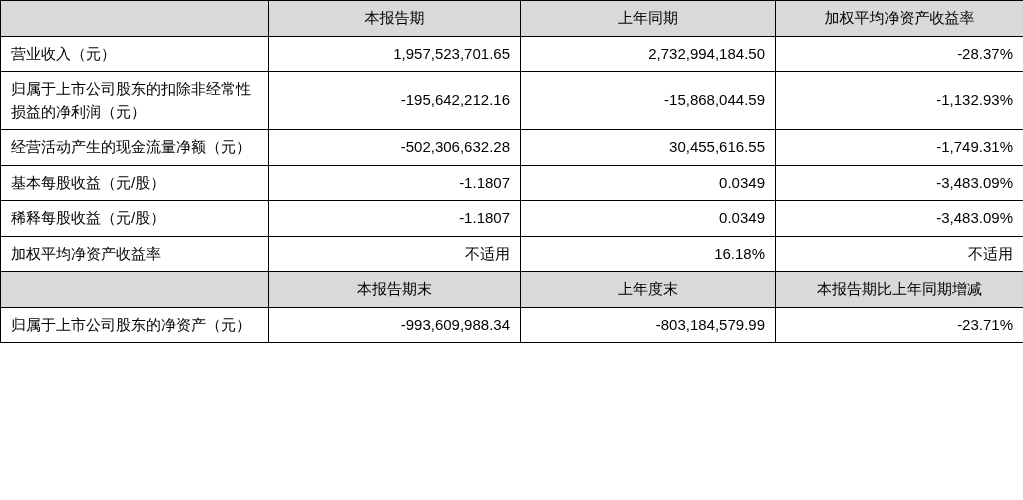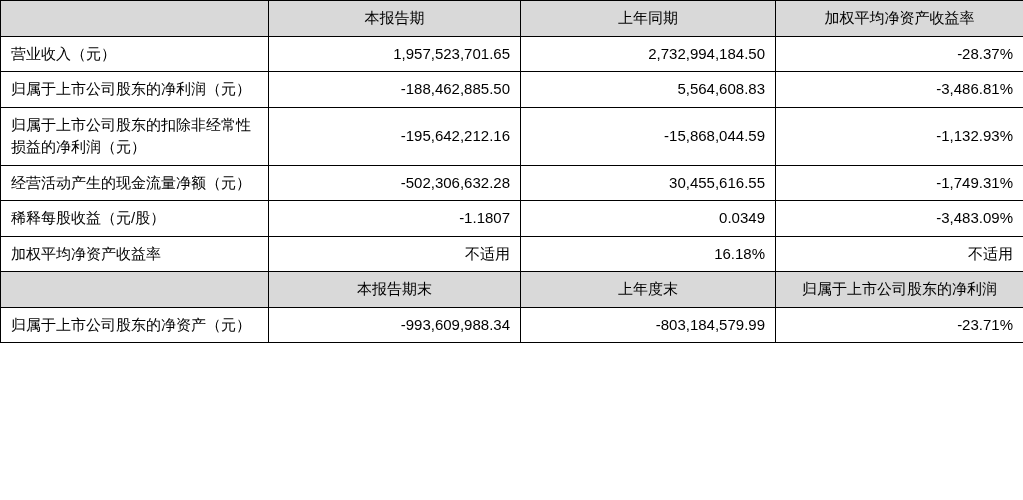--- a/index.html
+++ b/index.html
@@ -77,61 +77,61 @@
         <td>加权平均净资产收益率</td>
       </tr>
 
       <tr>
         <td class="label">营业收入（元）</td>
         <td class="num">1,957,523,701.65</td>
         <td class="num">2,732,994,184.50</td>
         <td class="num">-28.37%</td>
       </tr>
 
-      <tr>
-        <td class="label">归属于上市公司股东的净利润（元）</td>
-        <td class="num">-188,462,885.50</td>
-        <td class="num">5,564,608.83</td>
-        <td class="num">-3,486.81%</td>
-      </tr>
 
       <tr>
         <td class="label">归属于上市公司股东的扣除非经常性损益的净利润（元）</td>
         <td class="num">-195,642,212.16</td>
         <td class="num">-15,868,044.59</td>
         <td class="num">-1,132.93%</td>
       </tr>
 
       <tr>
         <td class="label">经营活动产生的现金流量净额（元）</td>
         <td class="num">-502,306,632.28</td>
         <td class="num">30,455,616.55</td>
         <td class="num">-1,749.31%</td>
       </tr>
 
+      <tr>
+        <td class="label">基本每股收益（元/股）</td>
+        <td class="num">-1.1807</td>
+        <td class="num">0.0349</td>
+        <td class="num">-3,483.09%</td>
+      </tr>
 
       <tr>
         <td class="label">稀释每股收益（元/股）</td>
         <td class="num">-1.1807</td>
         <td class="num">0.0349</td>
         <td class="num">-3,483.09%</td>
       </tr>
 
       <tr>
         <td class="label">加权平均净资产收益率</td>
         <td class="center">不适用</td>
         <td class="num">16.18%</td>
         <td class="center">不适用</td>
       </tr>
 
       <tr class="header-row">
         <td class="blank"></td>
         <td>本报告期末</td>
         <td>上年度末</td>
-        <td>归属于上市公司股东的净利润</td>
+        <td>本报告期比上年同期增减</td>
       </tr>
 
 
       <tr>
         <td class="label">归属于上市公司股东的净资产（元）</td>
         <td class="num">-993,609,988.34</td>
         <td class="num">-803,184,579.99</td>
         <td class="num">-23.71%</td>
       </tr>
     </tbody>

